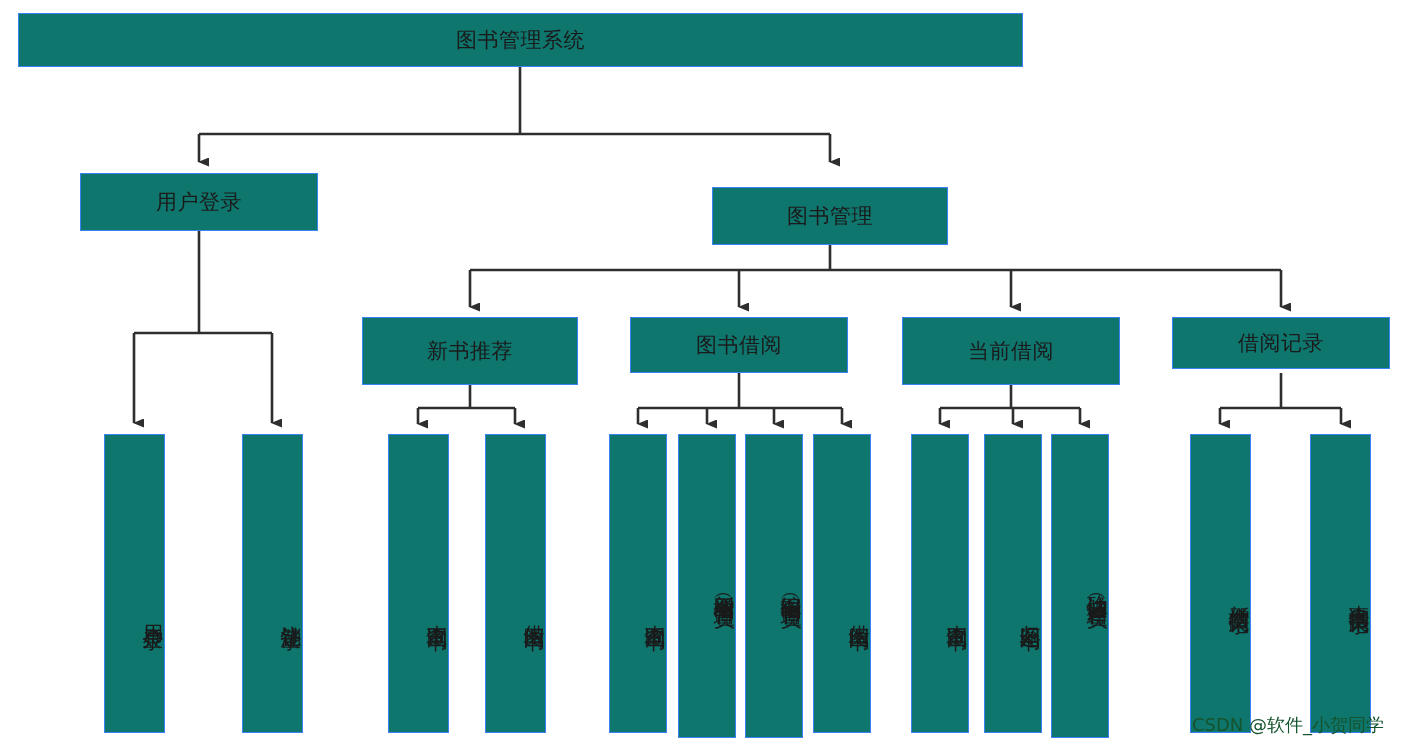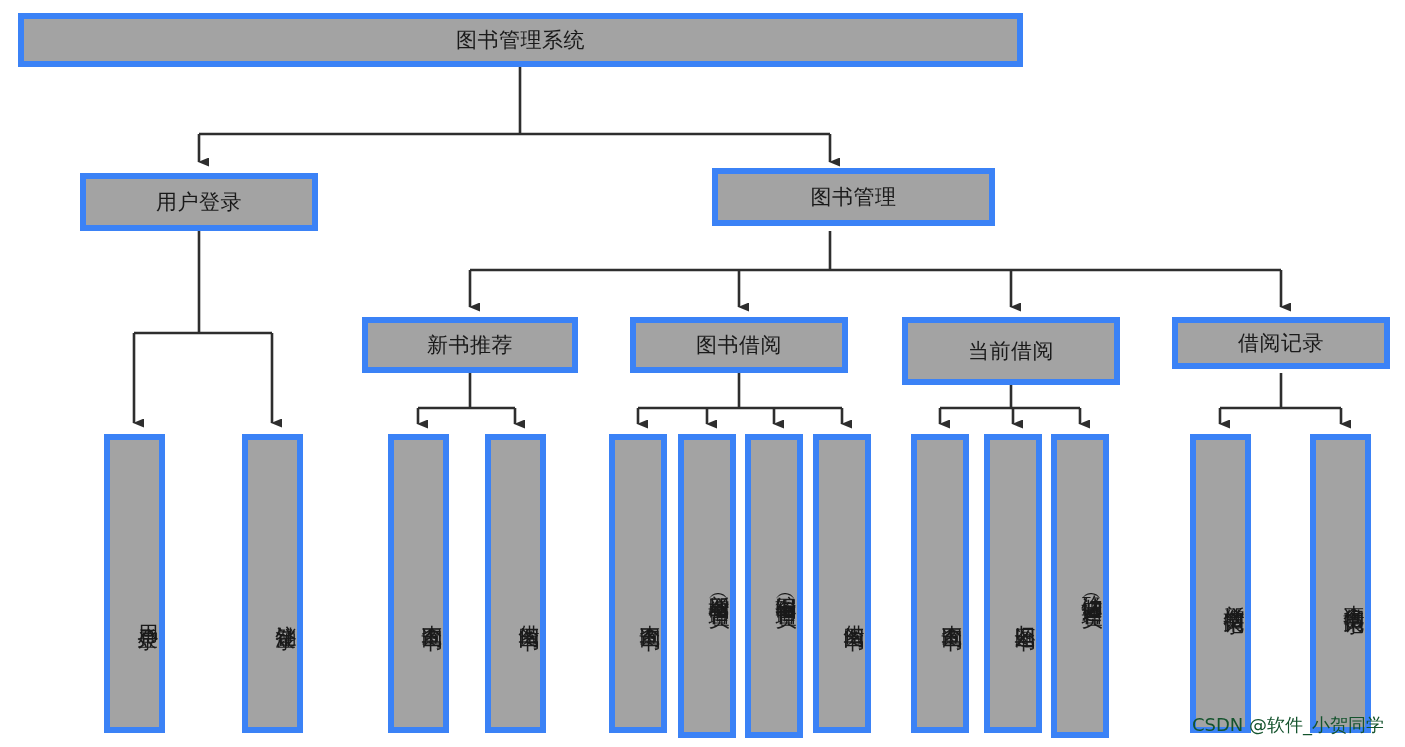--- a/index.html
+++ b/index.html
@@ -22,22 +22,22 @@
     position: absolute;
     left: 0;
     top: 0;
     width: 1405px;
     height: 747px;
     pointer-events: none;
   }
   .node {
     position: absolute;
     box-sizing: border-box;
-    border: 6px solid #3b82f6;
-    background: #a3a3a3;
+    border: 1px solid #3b82f6;
+    background: #0f766e;
     display: flex;
     align-items: center;
     justify-content: center;
     color: #1a1a1a;
     z-index: 2;
     font-family: Liberation Serif, serif;
   }
   .node.h {
     font-size: 21px;
     letter-spacing: 0.5px;
@@ -121,25 +121,25 @@
     </g>
   </svg>
 
   <div class="node h" style="left:18px;top:13px;width:1005px;height:54px;">
     <span>图书管理系统</span>
   </div>
 
   <div class="node h" style="left:80px;top:173px;width:238px;height:58px;">
     <span>用户登录</span>
   </div>
-  <div class="node h" style="left:712px;top:168px;width:283px;height:58px;">
+  <div class="node h" style="left:712px;top:187px;width:236px;height:58px;">
     <span>图书管理</span>
   </div>
 
-  <div class="node h" style="left:362px;top:317px;width:216px;height:56px;">
+  <div class="node h" style="left:362px;top:317px;width:216px;height:68px;">
     <span>新书推荐</span>
   </div>
   <div class="node h" style="left:630px;top:317px;width:218px;height:56px;justify-content:center;">
     <span>图书借阅</span>
   </div>
   <div class="node h" style="left:902px;top:317px;width:218px;height:68px;">
     <span>当前借阅</span>
   </div>
   <div class="node h" style="left:1172px;top:317px;width:218px;height:52px;">
     <span>借阅记录</span>

